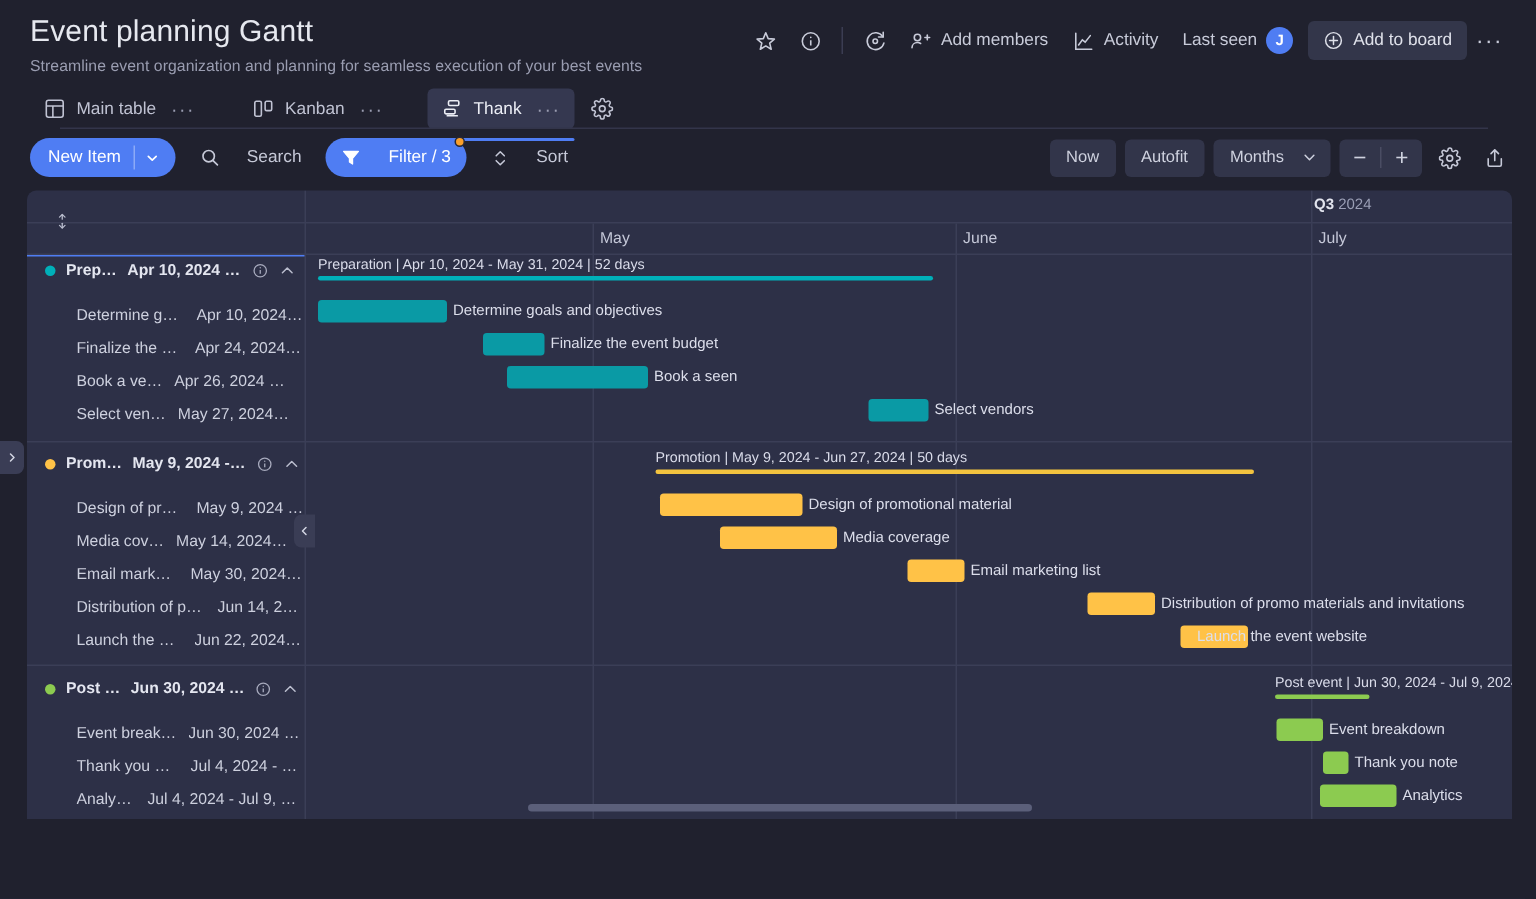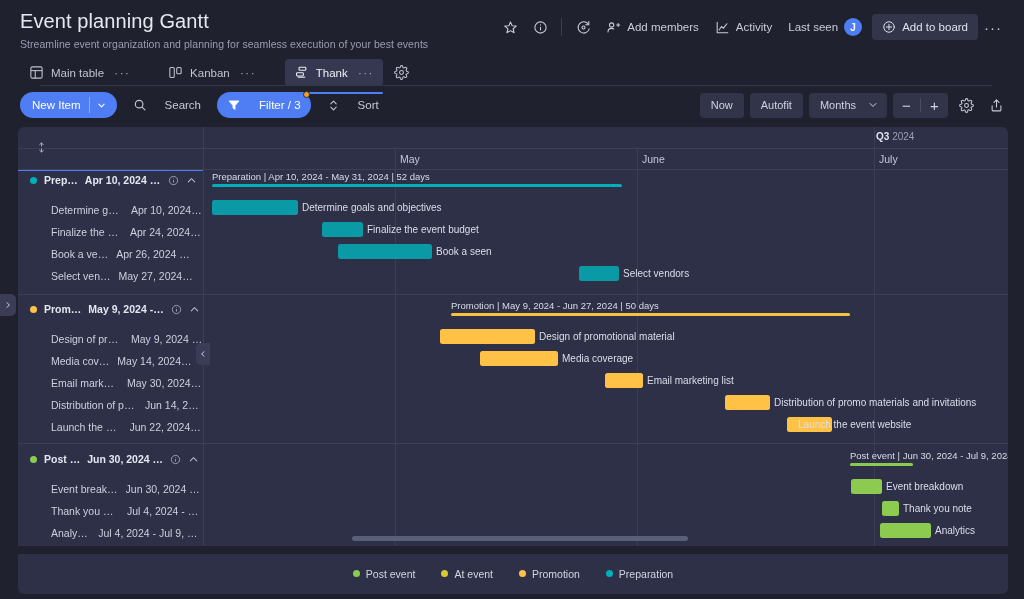--- a/index.html
+++ b/index.html
@@ -421,21 +421,21 @@
     </div>
     <div class="bar" style="left:194px; top:73px; width:86px; background:#0a9aa5;"></div>
     <div class="barlabel" style="left:284px; top:73px;">Determine goals and objectives</div>
     <div class="bar" style="left:304px; top:95px; width:41px; background:#0a9aa5;"></div>
     <div class="barlabel" style="left:349px; top:95px;">Finalize the event budget</div>
     <div class="bar" style="left:320px; top:117px; width:94px; background:#0a9aa5;"></div>
     <div class="barlabel" style="left:418px; top:117px;">Book a seen</div>
     <div class="bar" style="left:561px; top:139px; width:40px; background:#0a9aa5;"></div>
     <div class="barlabel" style="left:605px; top:139px;">Select vendors</div>
 
-    <div class="summary" style="left:433px; top:173px;">
+    <div class="summary" style="left:419px; top:173px;">
       <span class="slabel">Promotion | May 9, 2024 - Jun 27, 2024 | 50 days</span>
       <div class="sbar" style="width:399px; background:#f3c33f;"></div>
     </div>
     <div class="bar" style="left:422px; top:202px; width:95px; background:#ffc247;"></div>
     <div class="barlabel" style="left:521px; top:202px;">Design of promotional material</div>
     <div class="bar" style="left:462px; top:224px; width:78px; background:#ffc247;"></div>
     <div class="barlabel" style="left:544px; top:224px;">Media coverage</div>
     <div class="bar" style="left:587px; top:246px; width:38px; background:#ffc247;"></div>
     <div class="barlabel" style="left:629px; top:246px;">Email marketing list</div>
     <div class="bar" style="left:707px; top:268px; width:45px; background:#ffc247;"></div>
@@ -462,33 +462,14 @@
         </svg>
     </div>
   </div>
 
   <div class="handle-left">
     <svg width="8" height="8" viewBox="0 0 24 24" fill="none" stroke="currentColor" stroke-width="3" stroke-linecap="round" stroke-linejoin="round">
         <polyline points="9,5 16,12 9,19"></polyline>
       </svg>
   </div>
 
-  <div class="legend">
-    <div class="legend-top"></div>
-    <div class="leg-item">
-      <span class="leg-dot" style="background:#8ccb50"></span>
-      <span>Post event</span>
-    </div>
-    <div class="leg-item">
-      <span class="leg-dot" style="background:#d8c832"></span>
-      <span>At event</span>
-    </div>
-    <div class="leg-item">
-      <span class="leg-dot" style="background:#ffc247"></span>
-      <span>Promotion</span>
-    </div>
-    <div class="leg-item">
-      <span class="leg-dot" style="background:#00b0b9"></span>
-      <span>Preparation</span>
-    </div>
-  </div>
 
 </div>
 
 </body></html>

